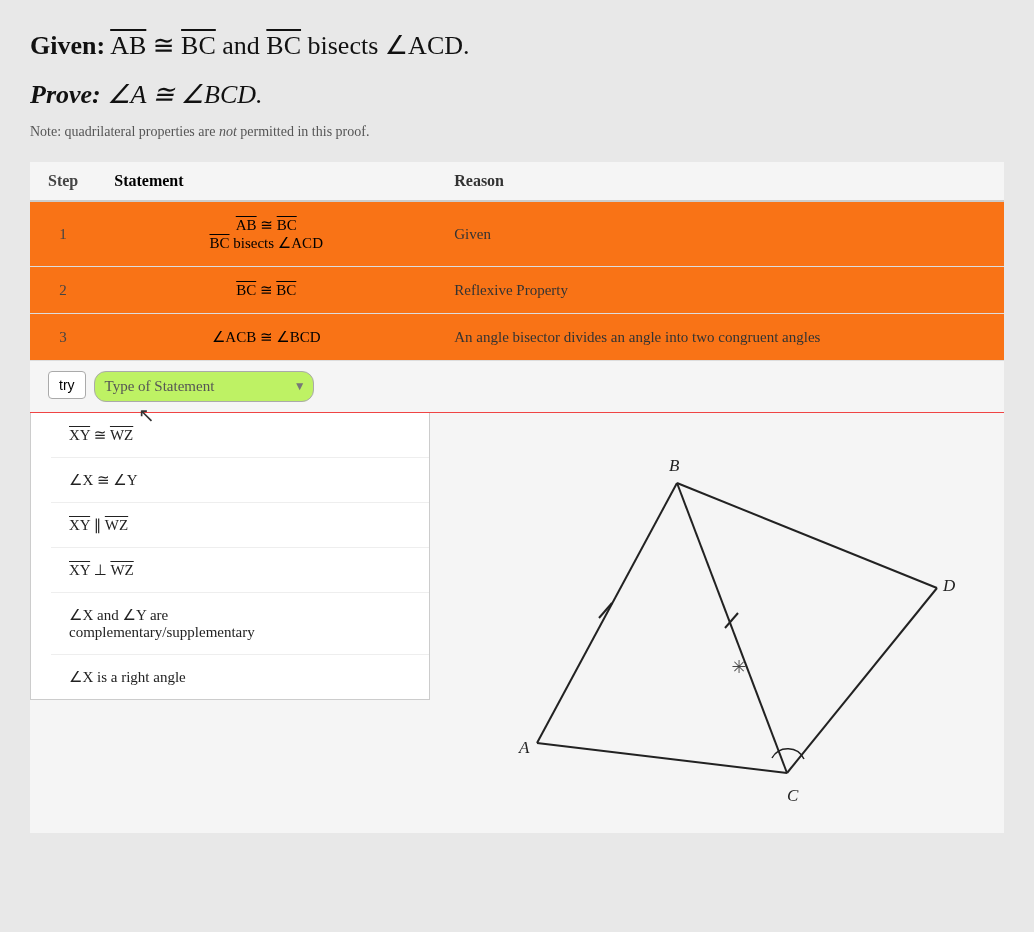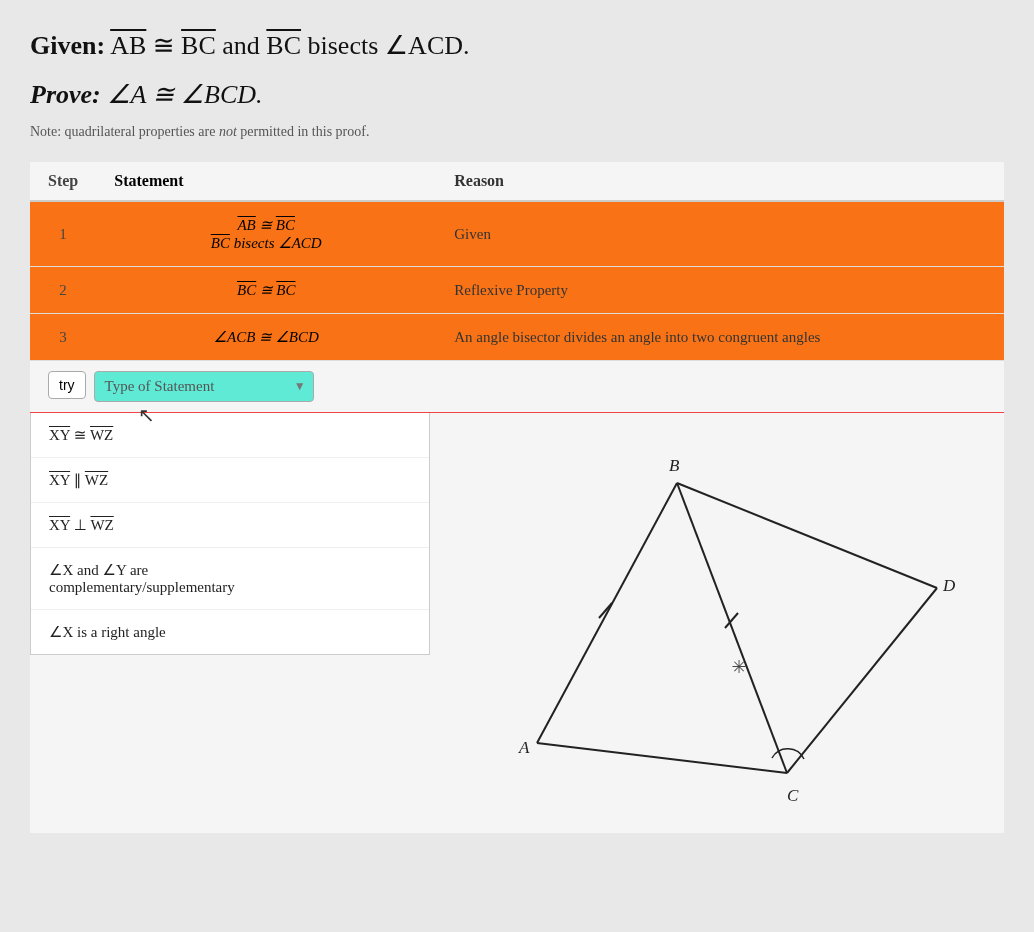--- a/index.html
+++ b/index.html
@@ -48,59 +48,60 @@
     }
     .proof-table td {
       padding: 14px 18px;
       font-size: 15px;
       vertical-align: middle;
       border-bottom: 1px solid #ddd;
     }
     .step-col { width: 60px; text-align: center; color: #444; }
     .stmt-col { width: 340px; text-align: center; }
     .reason-col { text-align: left; color: #333; font-family: Liberation Serif, serif; }
-    .stmt-line { display: block; text-align: center; font-style: italic; }
+    .stmt-line { display: block; text-align: center; }
     .try-button {
       background: #fff;
       border: 1px solid #aaa;
       border-radius: 4px;
       padding: 5px 10px;
       font-size: 14px;
       cursor: pointer;
       margin-right: 8px;
     }
     .dropdown-wrapper {
       display: inline-flex;
       align-items: center;
       position: relative;
     }
     .type-dropdown {
-      background: #5eead4;
+      background: #bef264;
       border: 1px solid #aaa;
-      border-radius: 4px;
+      border-radius: 12px;
       padding: 6px 30px 6px 10px;
       font-size: 15px;
       color: #555;
       cursor: pointer;
       appearance: none;
       min-width: 220px;
     }
     .dropdown-arrow {
       position: absolute;
       right: 8px;
       font-size: 12px;
       color: #777;
       pointer-events: none;
     }
     .dropdown-menu-item {
       padding: 13px 18px;
       font-size: 15px;
       color: #222;
       cursor: pointer;
       border-bottom: 1px solid #eee;
+      margin-left: 20px;
     }
     .dropdown-menu-item:last-child { border-bottom: none; }
     
     .bottom-section {
       display: flex;
       flex-direction: row;
       align-items: flex-start;
       background: #f5f5f5;
     }
     .dropdown-open-panel {
@@ -189,20 +190,21 @@
       <div class="type-dropdown">Type of Statement</div>
       <span class="dropdown-arrow">▼</span>
     </div>
   </div>
 
   <div class="bottom-section">
     <div class="dropdown-open-panel">
       <div class="dropdown-menu-item">
         <span class="overline">XY</span> ≅ <span class="overline">WZ</span>
       </div>
+      <div class="dropdown-menu-item">∠X ≅ ∠Y</div>
       <div class="dropdown-menu-item">
         <span class="overline">XY</span> ∥ <span class="overline">WZ</span>
       </div>
       <div class="dropdown-menu-item">
         <span class="overline">XY</span> ⊥ <span class="overline">WZ</span>
       </div>
       <div class="dropdown-menu-item">∠X and ∠Y are<br>complementary/supplementary</div>
       <div class="dropdown-menu-item">∠X is a right angle</div>
     </div>
 

